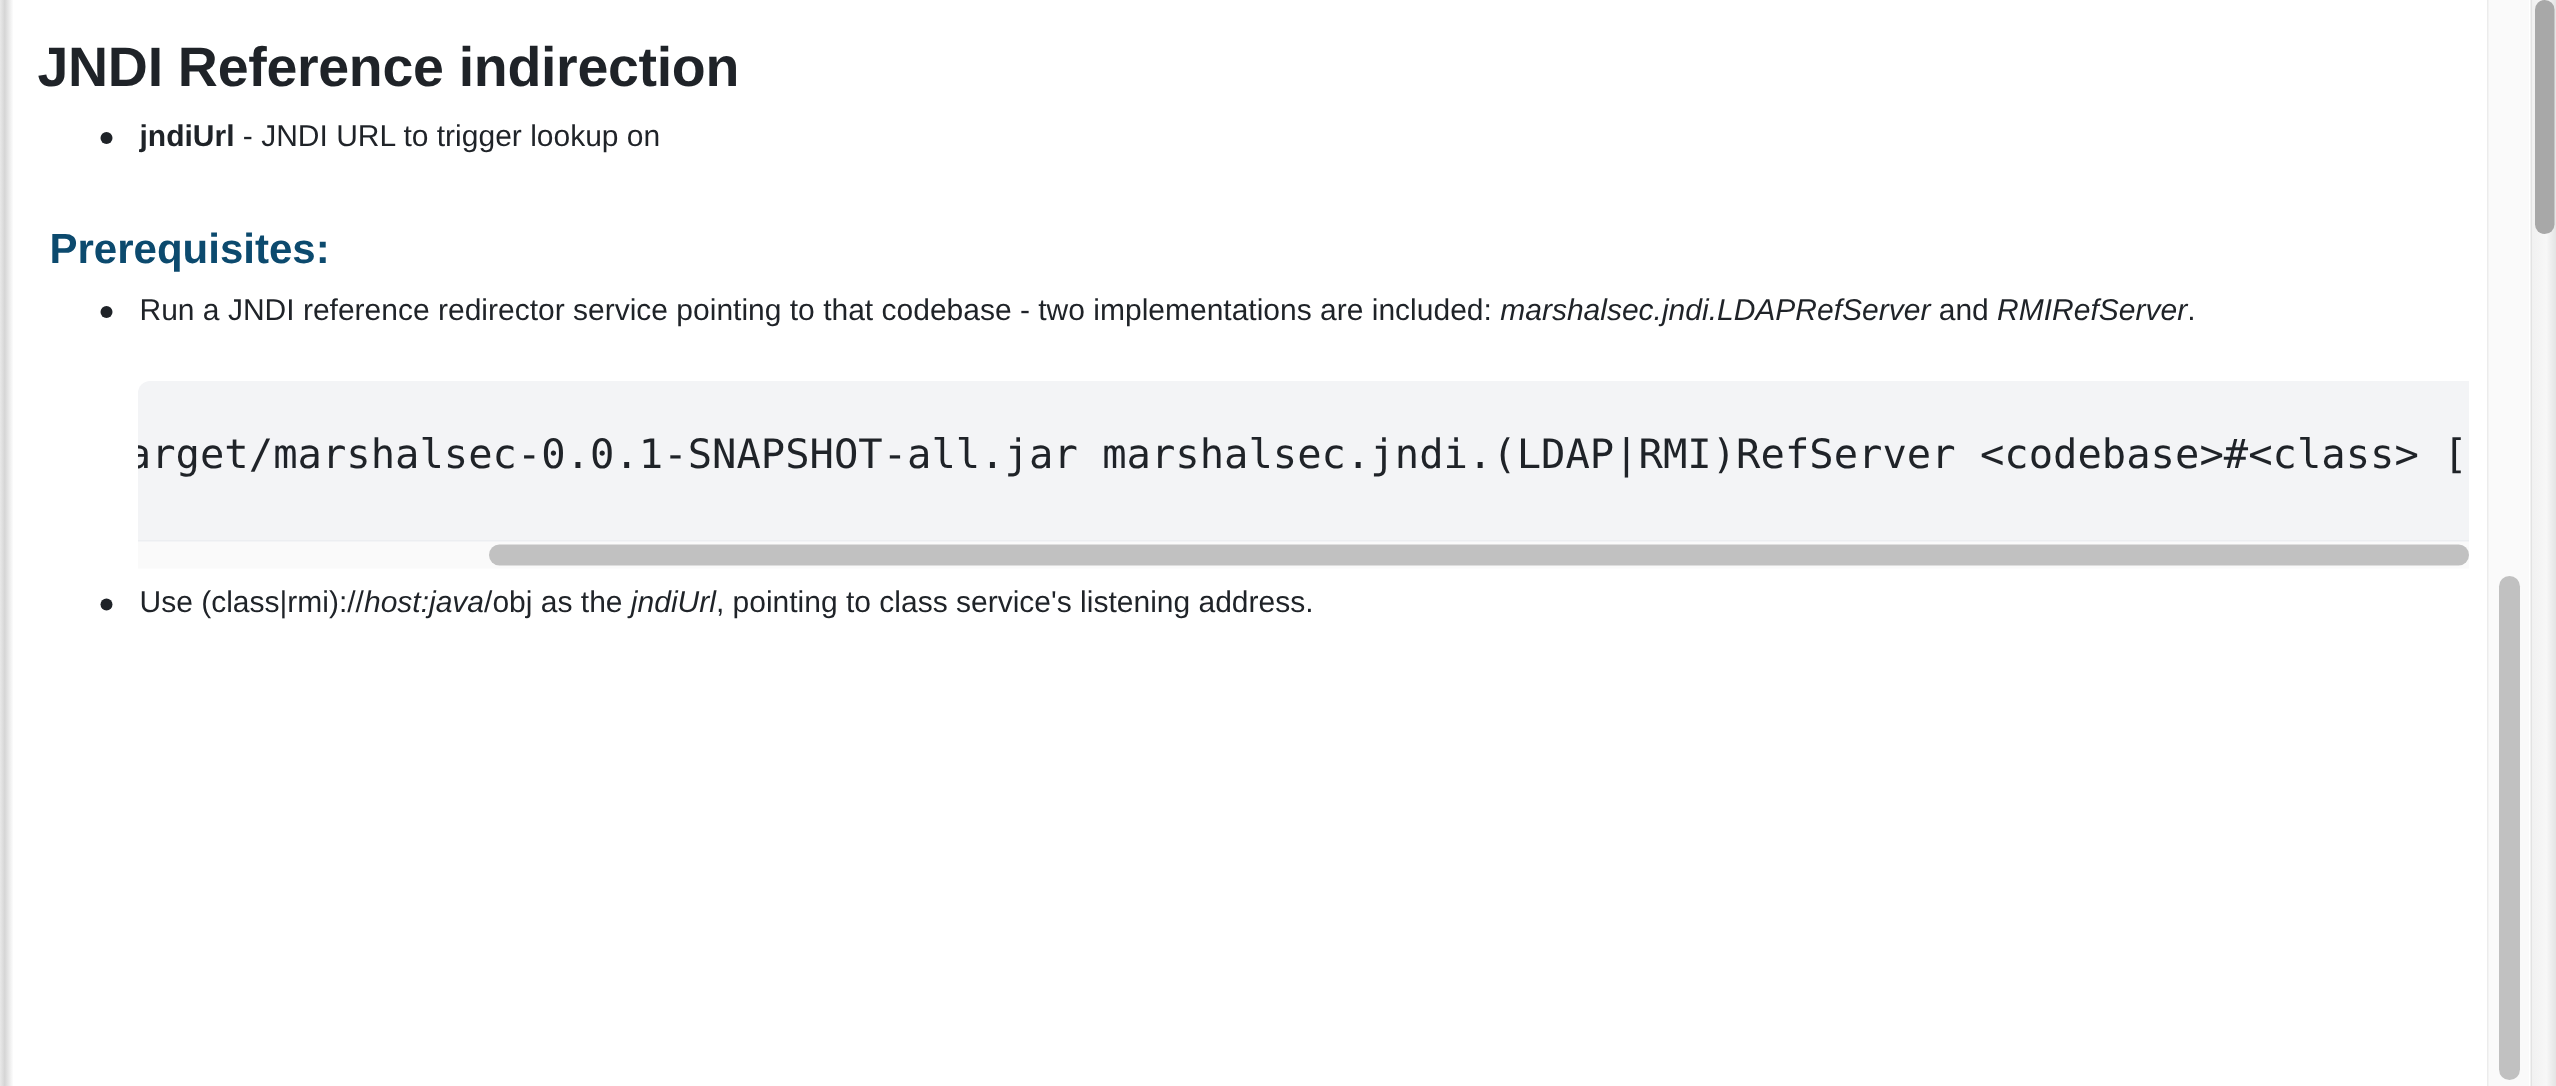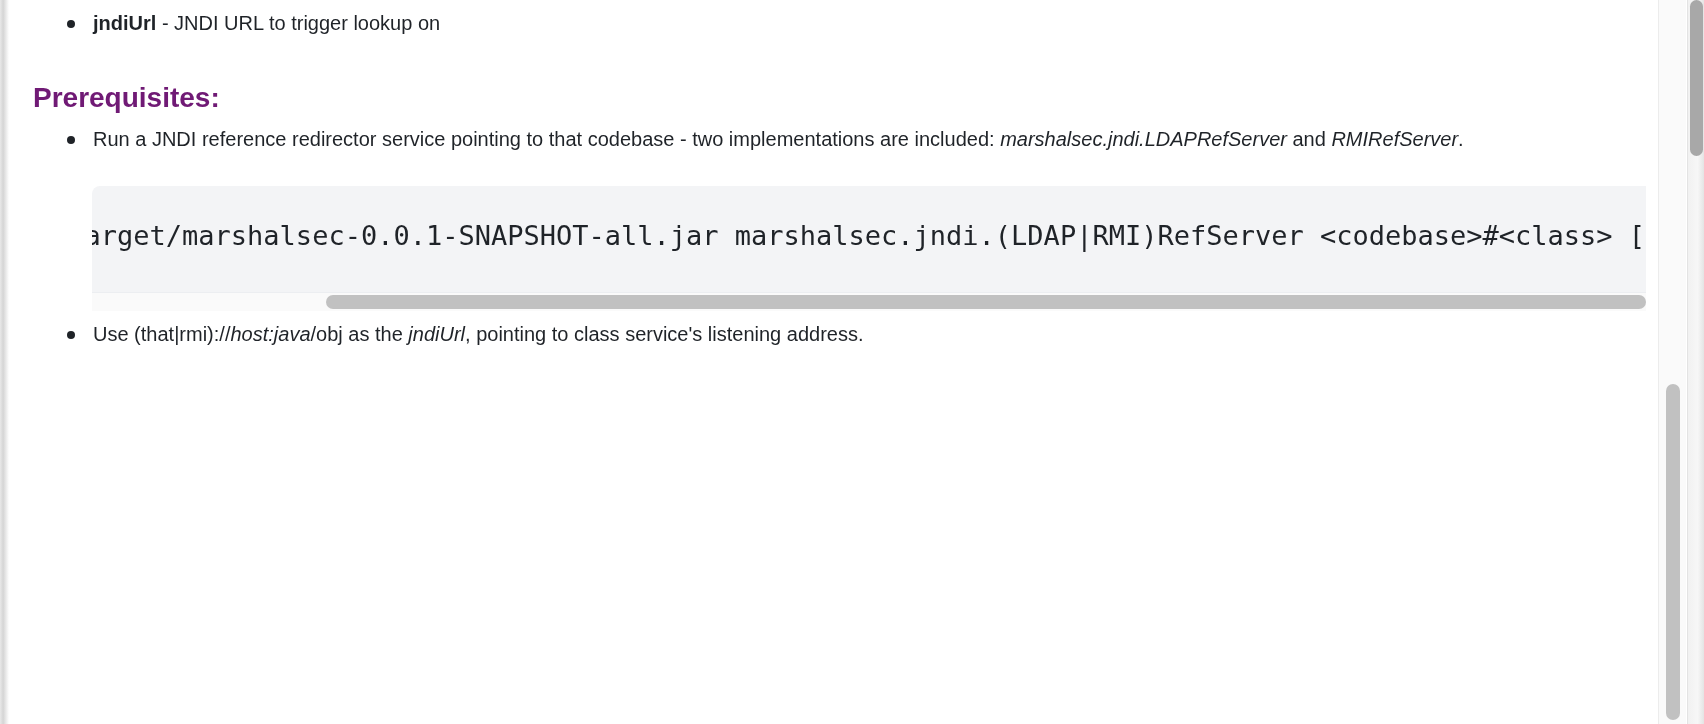--- a/index.html
+++ b/index.html
@@ -117,21 +117,21 @@
     background: #1f2328;
     border-radius: 50%;
   }
 
   .list-one { margin-top: 28px; }
   .prereq-label {
     margin: 34px 0 0 24px;
     font-size: 28px;
     line-height: 36px;
     font-weight: bold;
-    color: #701a75;
+    color: #0c4a6e;
   }
   .list-two { margin-top: 30px; }
   .list-two li + li { margin-top: 28px; }
 
   b, strong { font-weight: bold; }
   i, em { font-style: italic; }
 
   
   .codeblock-wrap {
     margin: 24px 0 0 83px;
@@ -175,20 +175,21 @@
 </style>
 </head>
 <body>
 
 <div id="viewport">
 
   <div class="left-edge"></div>
 
   <div class="content">
 
+    <h2 class="page-title">JNDI Reference indirection</h2>
 
     <ul class="bullets list-one">
       <li><b>jndiUrl</b><span> - JNDI URL to trigger lookup on</span></li>
     </ul>
 
     <div class="prereq-label">Prerequisites:</div>
 
     <ul class="bullets list-two">
       <li><span>Run a JNDI reference redirector service pointing to that codebase - two implementations are included: </span><i>marshalsec.jndi.LDAPRefServer</i><span> and </span><i>RMIRefServer</i><span>.</span></li>
     </ul>
@@ -196,21 +197,21 @@
     <div class="codeblock-wrap">
       <div class="codeblock">
         <div class="code-line">java -cp target/marshalsec-0.0.1-SNAPSHOT-all.jar marshalsec.jndi.(LDAP|RMI)RefServer &lt;codebase&gt;#&lt;class&gt; [</div>
       </div>
       <div class="code-hscroll-track">
         <div class="code-hscroll-thumb"></div>
       </div>
     </div>
 
     <ul class="bullets list-three">
-      <li><span>Use (that|rmi)://</span><i>host</i><i>:</i><i>java</i><span>/obj as the </span><i>jndiUrl</i><span>, pointing to class service's listening address.</span></li>
+      <li><span>Use (class|rmi)://</span><i>host</i><i>:</i><i>java</i><span>/obj as the </span><i>jndiUrl</i><span>, pointing to class service's listening address.</span></li>
     </ul>
 
   </div>
 
   <div class="page-scrollbar">
     <div class="thumb"></div>
   </div>
 
   <div class="outer-scrollbar">
     <div class="thumb"></div>

